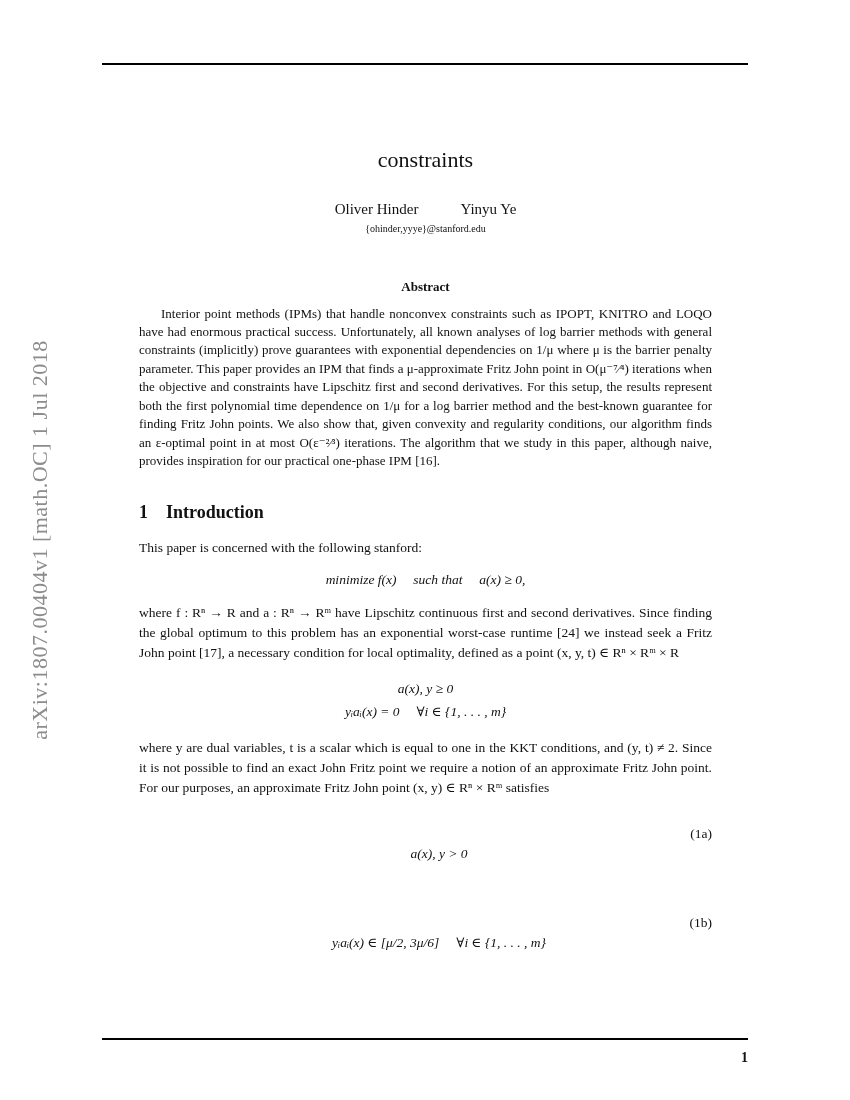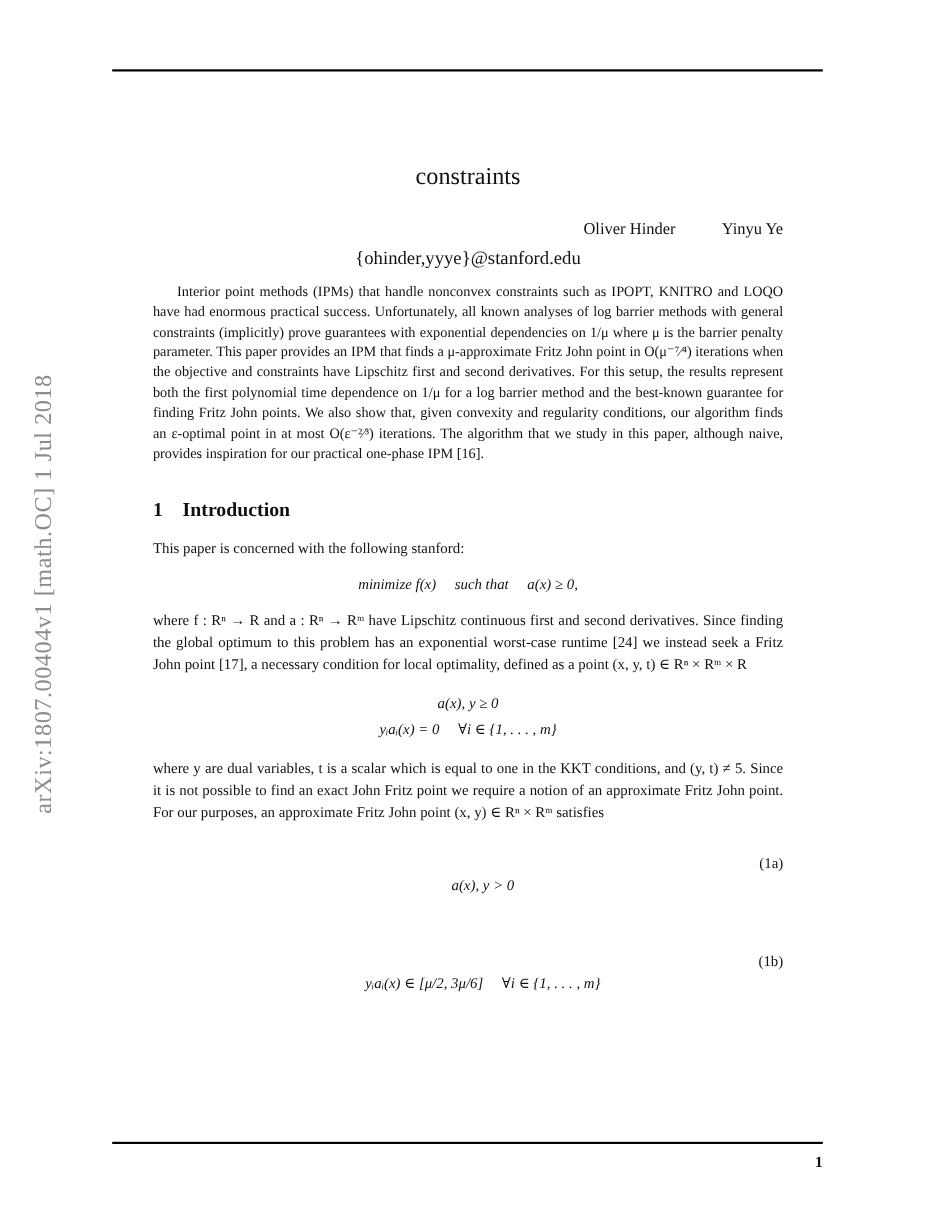--- a/index.html
+++ b/index.html
@@ -54,28 +54,28 @@
 
   .paper-title {
     text-align: center;
     font-size: 22px;
     line-height: 1.65;
     font-weight: normal;
   }
   .authors-row {
     margin-top: 20px;
     display: flex;
-    justify-content: flex-end;
+    justify-content: center;
     gap: 42px;
     font-size: 15px;
   }
   .email-row {
     margin-top: 2px;
     text-align: center;
-    font-size: 17px;
+    font-size: 10px;
   }
 
   .abstract-heading {
     margin-top: 40px;
     text-align: center;
     font-weight: bold;
     font-size: 13px;
   }
   .abstract-text {
     margin-top: 8px;
@@ -148,39 +148,40 @@
     <div class="paper-title">
       <div>constraints</div>
     </div>
 
     <div class="authors-row">
       <span>Oliver Hinder</span>
       <span>Yinyu Ye</span>
     </div>
     <div class="email-row">{ohinder,yyye}@stanford.edu</div>
 
+    <div class="abstract-heading">Abstract</div>
     <div class="abstract-text"><span class="abstract-indent"></span><span>Interior point methods (IPMs) that handle nonconvex constraints such as IPOPT, KNITRO and LOQO have had enormous practical success. Unfortunately, all known analyses of log barrier methods with general constraints (implicitly) prove guarantees with exponential dependencies on 1/μ where μ is the barrier penalty parameter. This paper provides an IPM that finds a μ-approximate Fritz John point in O(μ⁻⁷⁄⁴) iterations when the objective and constraints have Lipschitz first and second derivatives. For this setup, the results represent both the first polynomial time dependence on 1/μ for a log barrier method and the best-known guarantee for finding Fritz John points. We also show that, given convexity and regularity conditions, our algorithm finds an ε-optimal point in at most O(ε⁻²⁄³) iterations. The algorithm that we study in this paper, although naive, provides inspiration for our practical one-phase IPM [16].</span></div>
 
     <div class="section-heading">
       <span>1</span>
       <span>Introduction</span>
     </div>
 
     <div class="para">This paper is concerned with the following stanford:</div>
 
     <div class="equation">minimize f(x)  such that  a(x) ≥ 0,</div>
 
     <div class="para">where f : Rⁿ → R and a : Rⁿ → Rᵐ have Lipschitz continuous first and second derivatives. Since finding the global optimum to this problem has an exponential worst-case runtime [24] we instead seek a Fritz John point [17], a necessary condition for local optimality, defined as a point (x, y, t) ∈ Rⁿ × Rᵐ × R</div>
 
     <div style="margin-top:16px;">
       <div class="equation tight">a(x), y ≥ 0</div>
       <div class="equation tight">yᵢaᵢ(x) = 0  ∀i ∈ {1, . . . , m}</div>
     </div>
 
-    <div class="para" style="margin-top:16px;">where y are dual variables, t is a scalar which is equal to one in the KKT conditions, and (y, t) ≠ 5. Since it is not possible to find an exact John Fritz point we require a notion of an approximate Fritz John point. For our purposes, an approximate Fritz John point (x, y) ∈ Rⁿ × Rᵐ satisfies</div>
+    <div class="para" style="margin-top:16px;">where y are dual variables, t is a scalar which is equal to one in the KKT conditions, and (y, t) ≠ 2. Since it is not possible to find an exact John Fritz point we require a notion of an approximate Fritz John point. For our purposes, an approximate Fritz John point (x, y) ∈ Rⁿ × Rᵐ satisfies</div>
 
     <div style="margin-top:26px;">
       <div class="eq-row">
         <span>a(x), y &gt; 0</span>
         <span class="eq-label">(1a)</span>
       </div>
       <div class="eq-row">
         <span>yᵢaᵢ(x) ∈ [μ/2, 3μ/6]  ∀i ∈ {1, . . . , m}</span>
         <span class="eq-label">(1b)</span>
       </div>

